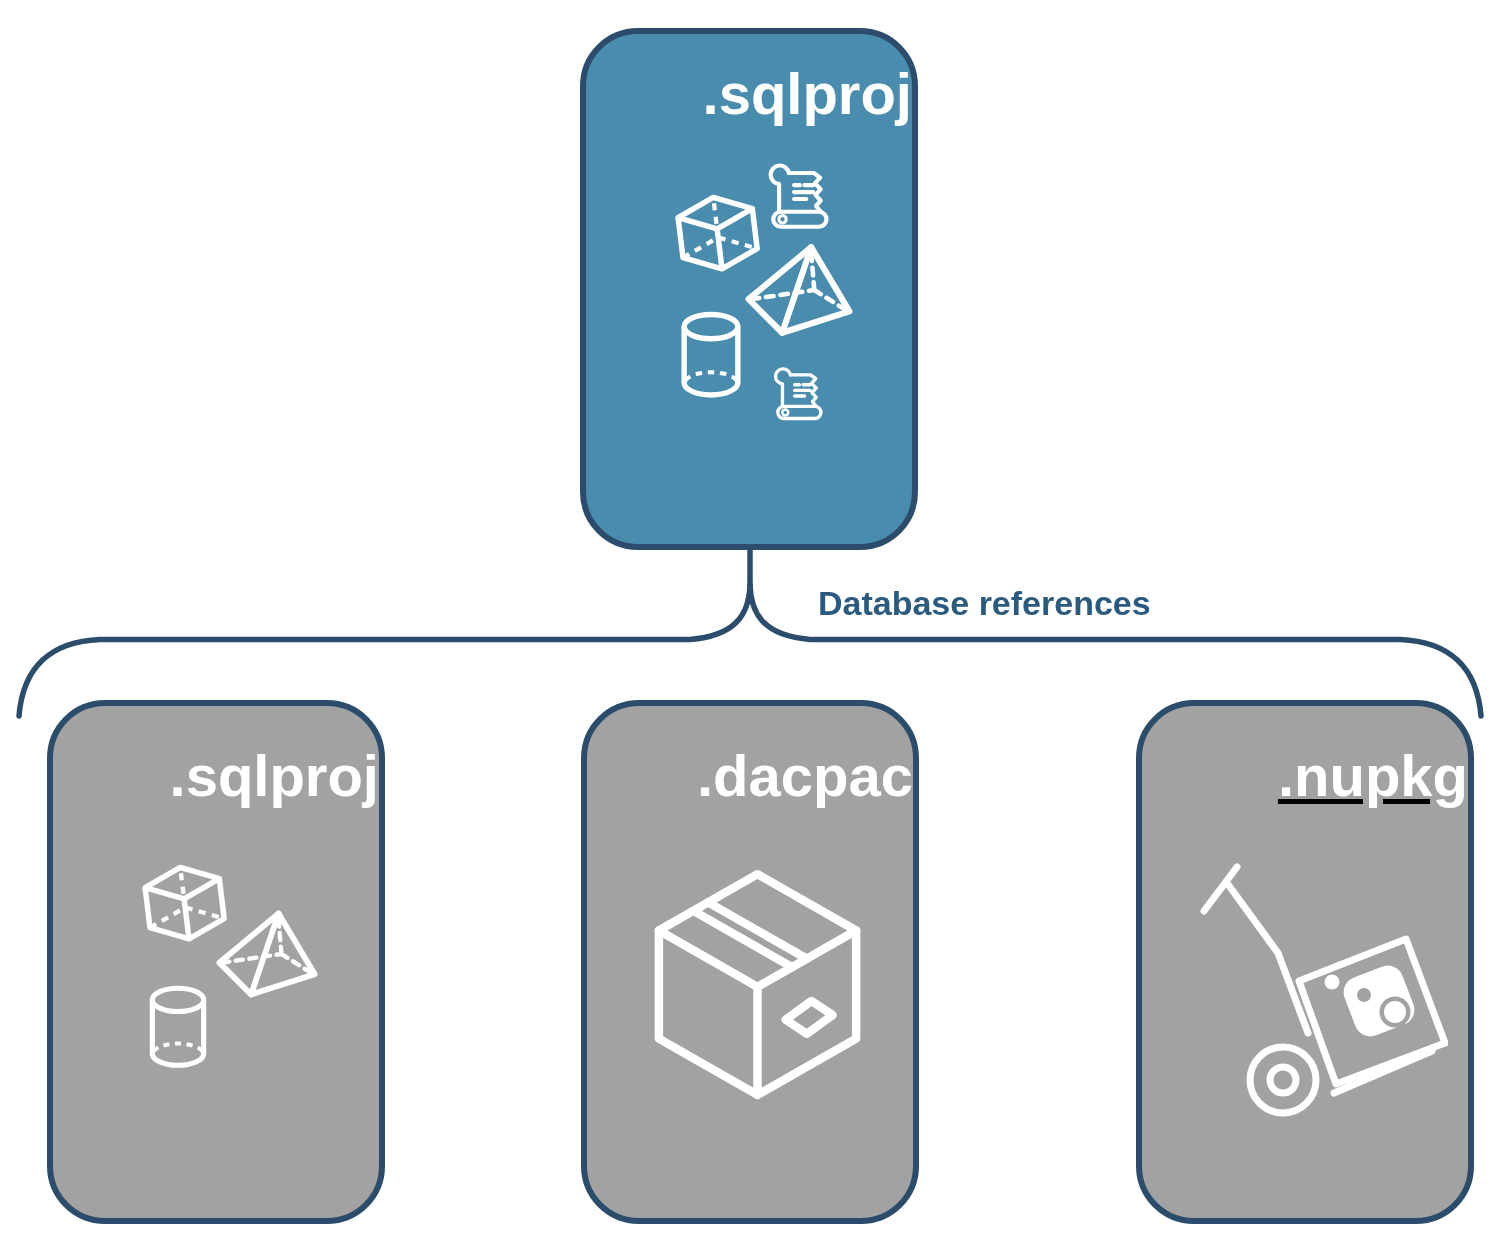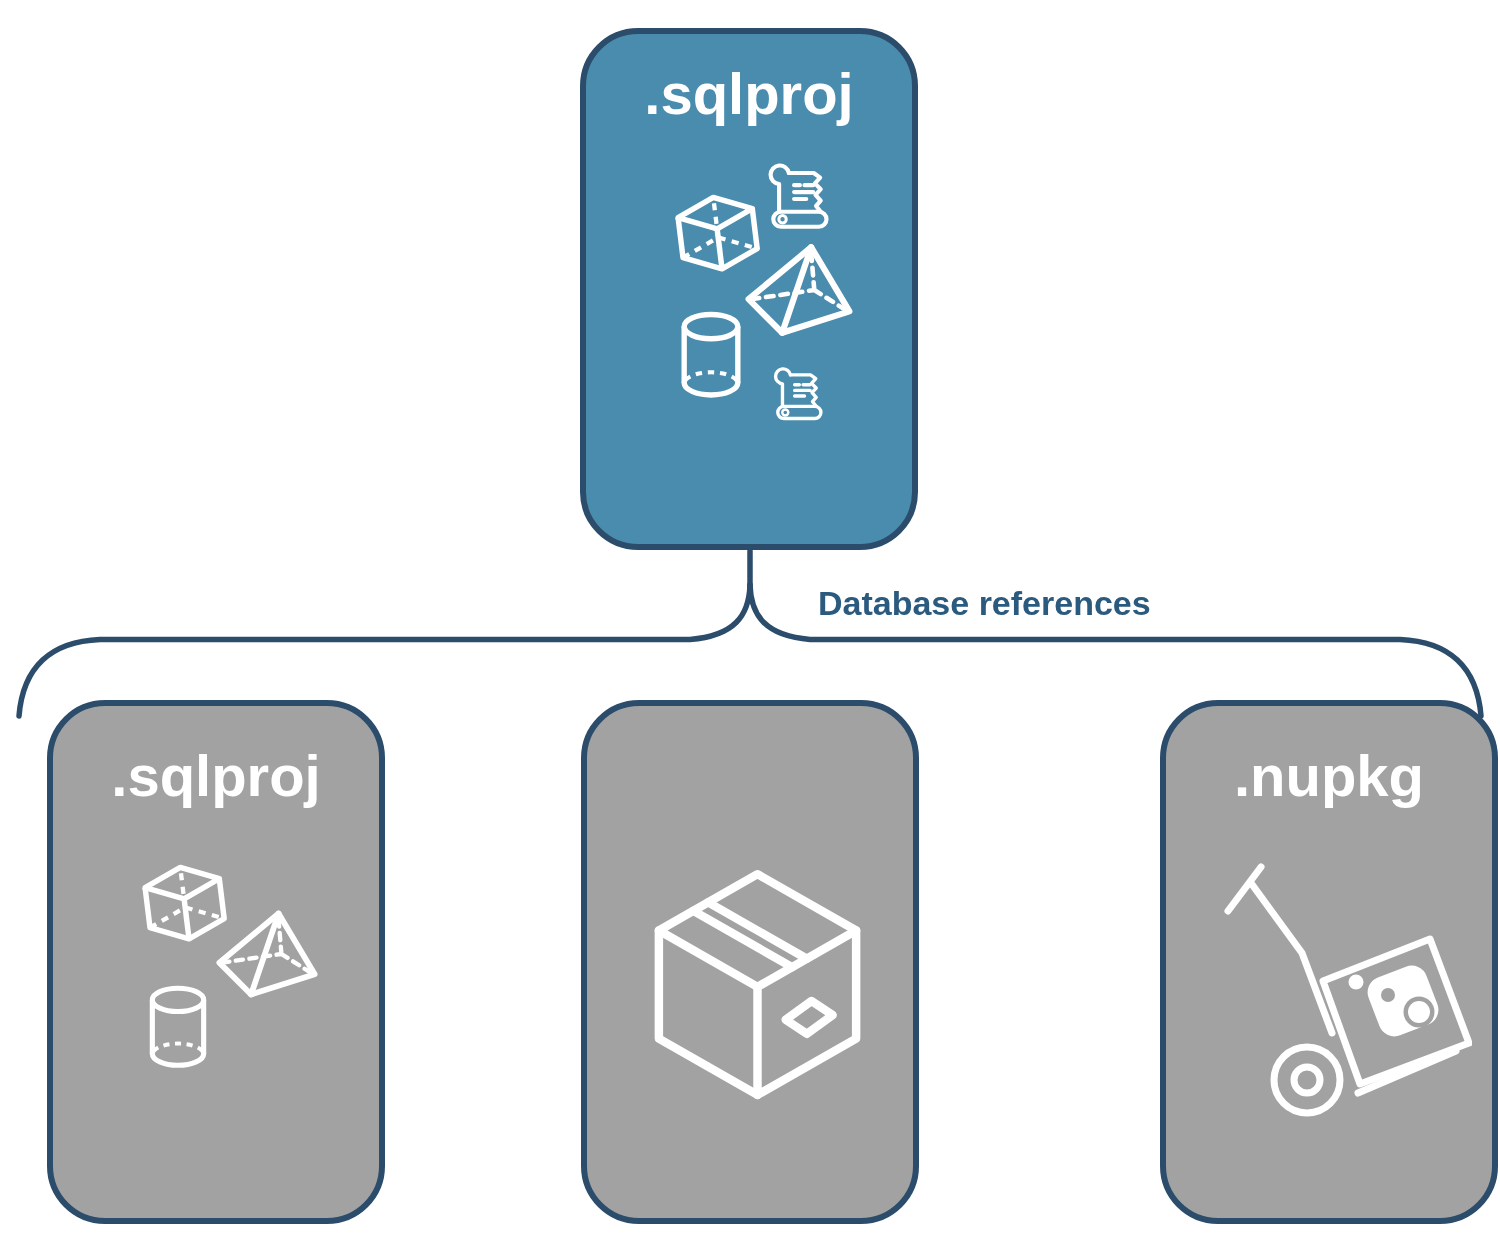--- a/index.html
+++ b/index.html
@@ -8,26 +8,26 @@
     --outline-blue:#2b4d6b;
     --label-blue:#2b5a7f;
     --icon-white:#ffffff;
     --background:#ffffff;
   }
   html,body{margin:0;padding:0;background:var(--background);}
   body{width:1500px;height:1250px;font-family:"Liberation Sans",sans-serif;}
   .canvas{position:relative;width:1500px;height:1250px;overflow:hidden;background:var(--background);}
 
   .node{position:absolute;box-sizing:border-box;border:6px solid var(--outline-blue);
-        border-radius:58px;display:flex;flex-direction:column;align-items:center;}
+        border-radius:58px;display:flex;flex-direction:column;align-items:flex-end;}
   .node-root{left:580px;top:28px;width:338px;height:522px;background:var(--accent-teal);}
   .node-child{top:700px;width:338px;height:524px;background:var(--node-gray);}
   #child-sqlproj{left:47px;}
   #child-dacpac{left:581px;}
-  #child-nupkg{left:1160px;}
+  #child-nupkg{left:1136px;text-decoration:underline;}
 
   .node-title{color:var(--icon-white);font-weight:bold;font-size:58px;line-height:1.1;}
   .node-root .node-title{margin-top:28px;}
   .node-child .node-title{margin-top:38px;}
 
   .icon{position:absolute;color:var(--icon-white);}
 
   .brace-svg{position:absolute;left:0;top:540px;width:1500px;height:190px;}
   .brace-path{stroke:var(--outline-blue);stroke-width:5.5;fill:none;stroke-linecap:round;}
 
@@ -138,20 +138,21 @@
       </svg>
     <svg class="icon" style="left:162px;top:202px;width:104px;height:92px">
         <use href="#sym-pyramid"></use>
       </svg>
     <svg class="icon" style="left:90px;top:278px;width:70px;height:88px">
         <use href="#sym-cylinder"></use>
       </svg>
   </div>
 
   <div class="node node-child" id="child-dacpac">
+    <span class="node-title">.dacpac</span>
     <svg class="icon" style="left:53px;top:140px;width:235px;height:263px">
         <use href="#sym-package"></use>
       </svg>
   </div>
 
   <div class="node node-child" id="child-nupkg">
     <span class="node-title">.nupkg</span>
     <svg class="icon" style="left:56px;top:152px;width:250px;height:260px">
         <use href="#sym-dolly"></use>
       </svg>

